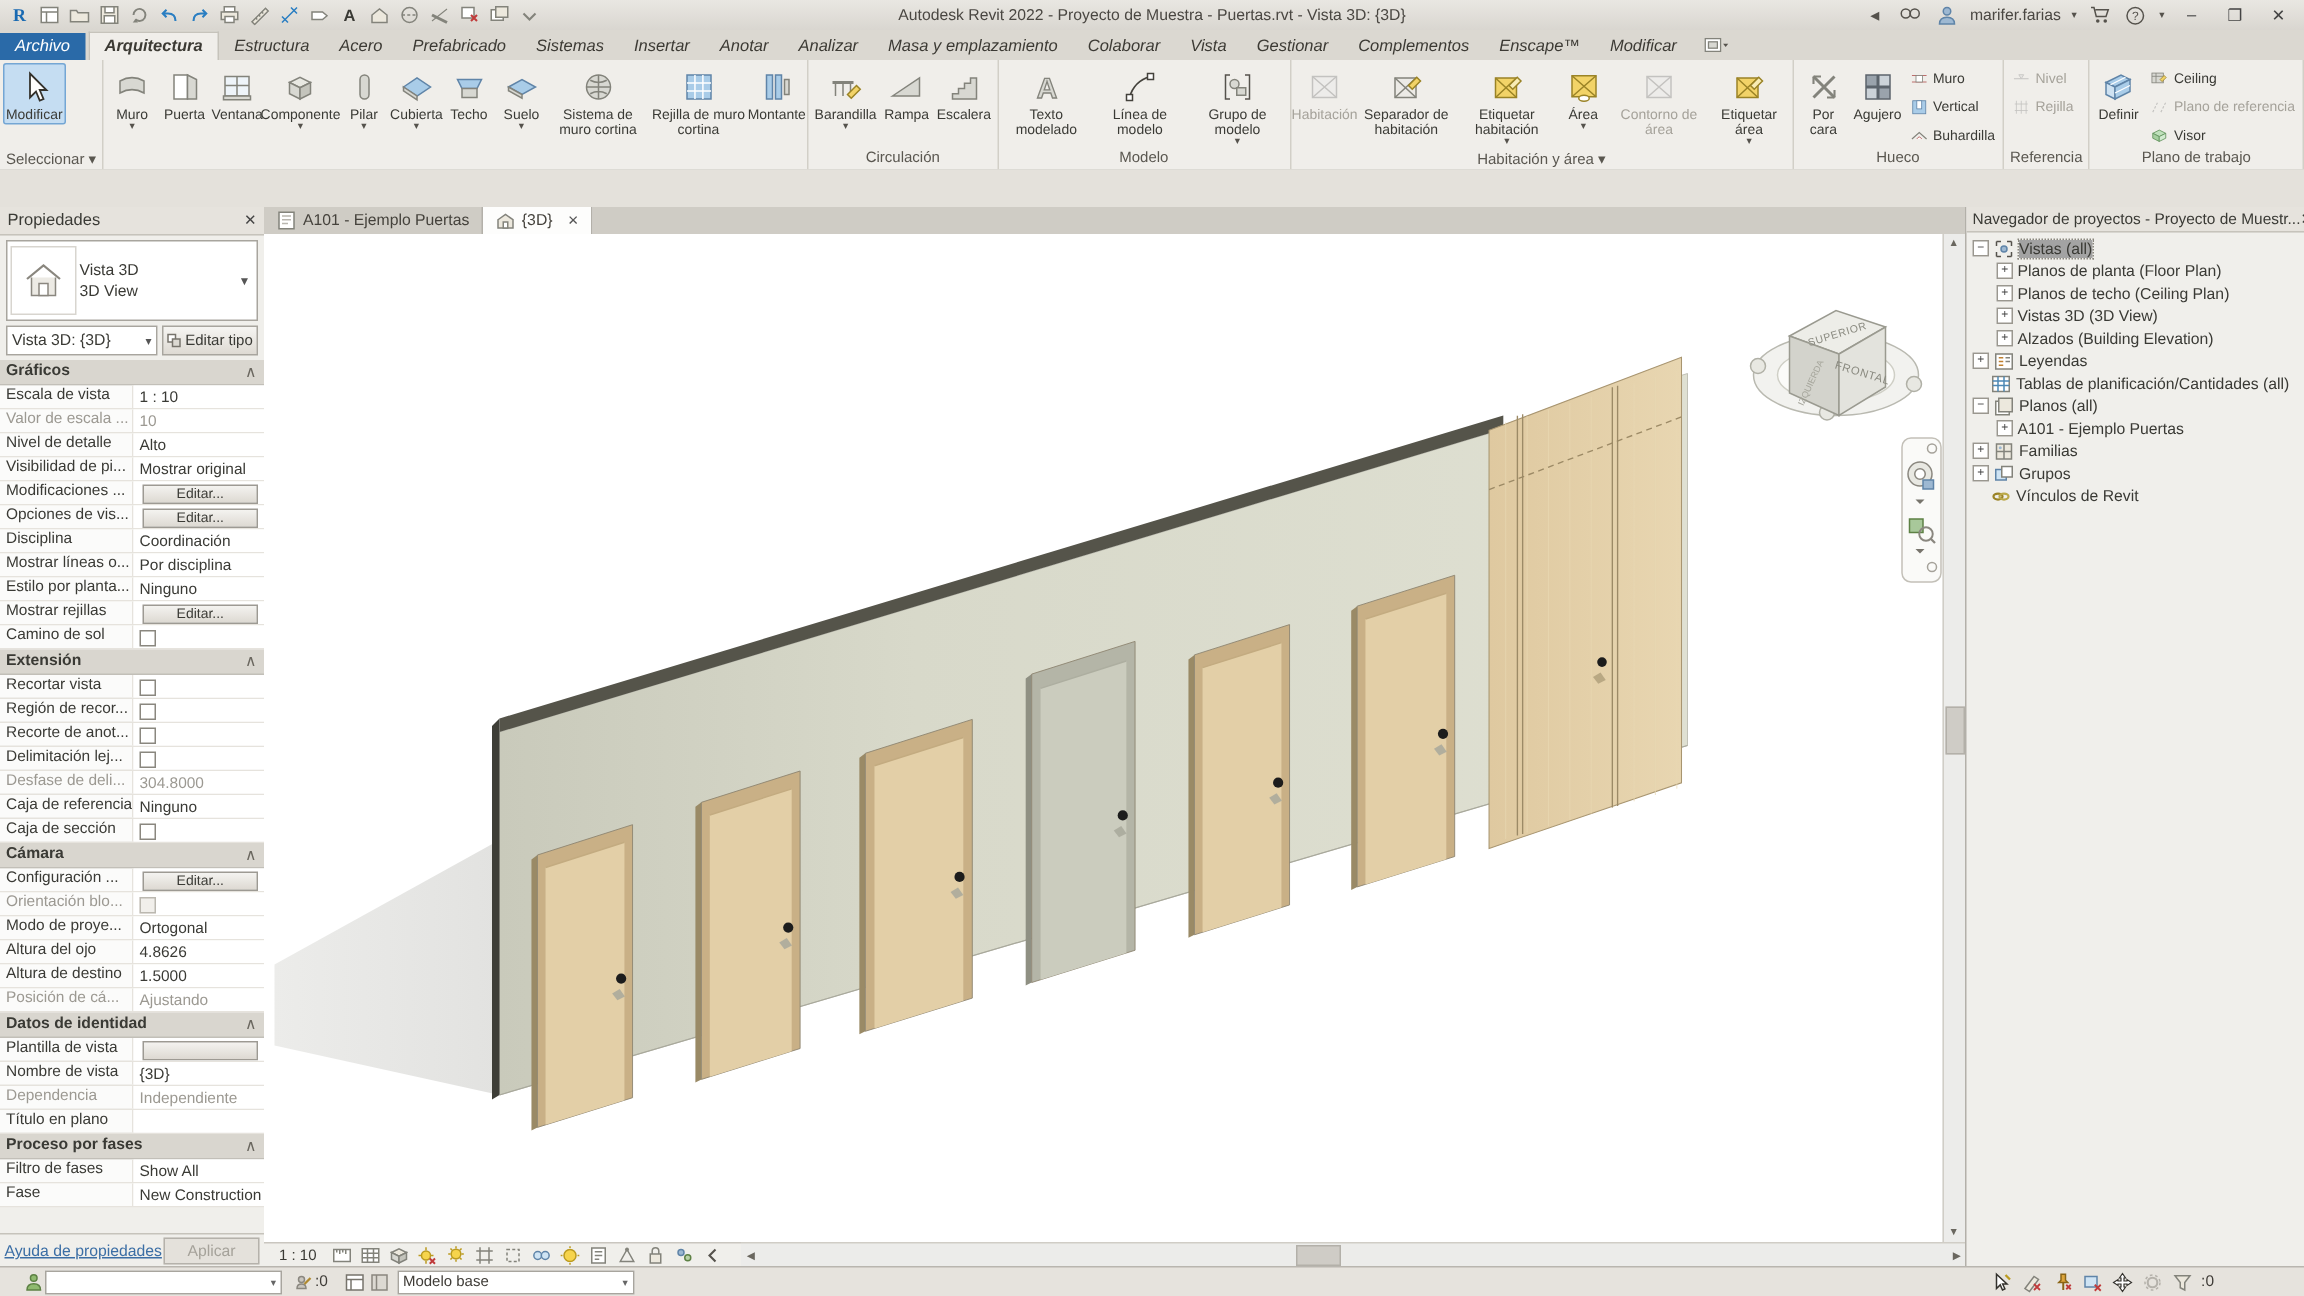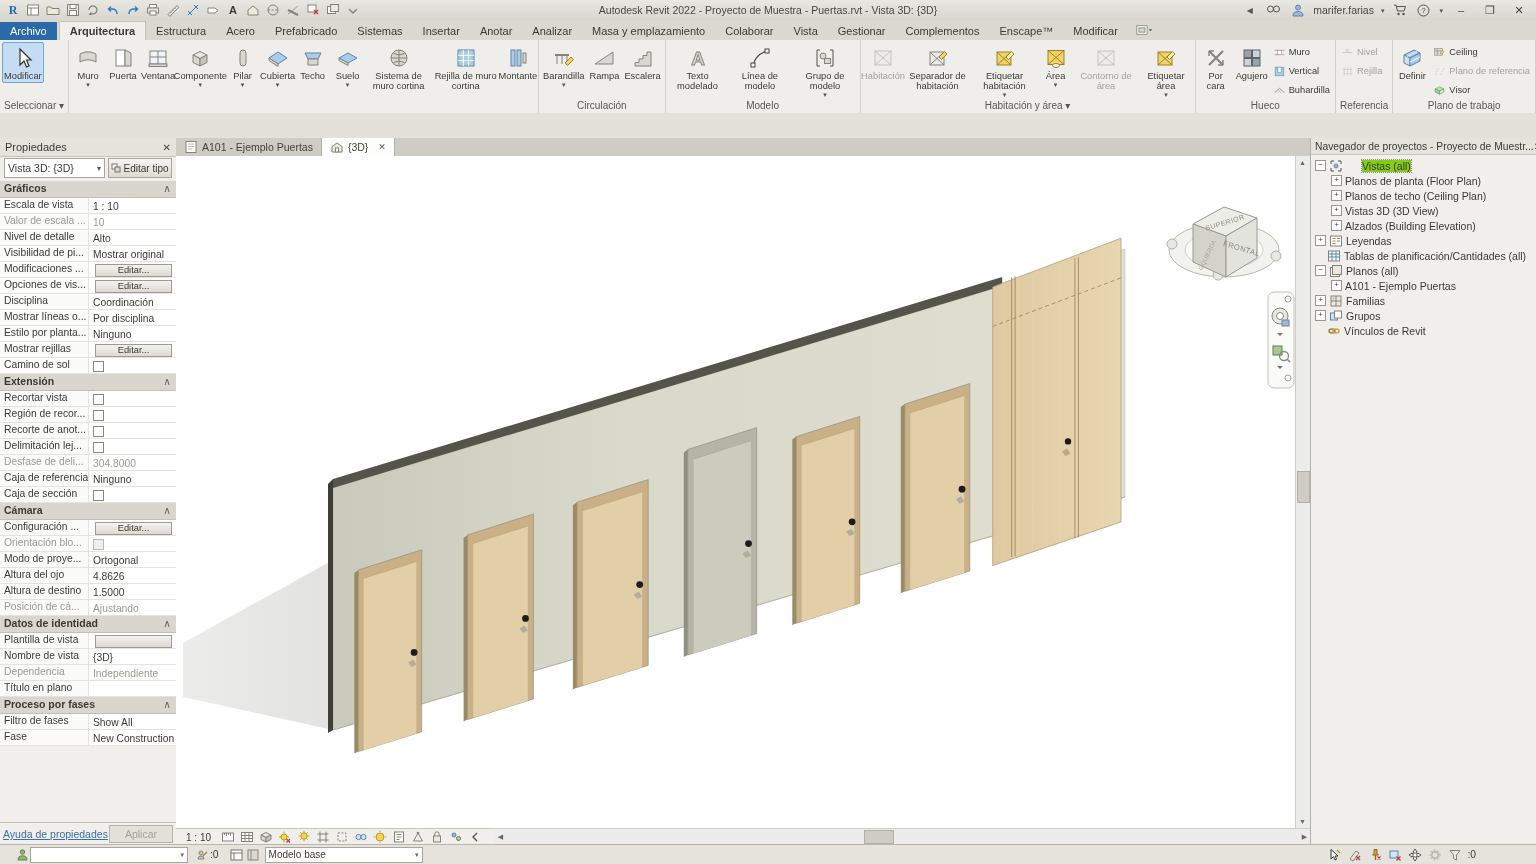--- a/index.html
+++ b/index.html
@@ -7,21 +7,21 @@
   #app{position:relative;width:1536px;height:864px;}
   
   .titlebar{position:absolute;top:0;left:0;right:0;height:20px;background:linear-gradient(#e9e7e2,#d9d6d0);
     display:flex;align-items:center;border-bottom:1px solid #c4c1ba;}
   .qat{display:flex;align-items:center;gap:3px;padding-left:4px;}
   .qat-ic{width:17px;height:16px;display:flex;align-items:center;justify-content:center;font-size:12px;color:#55524c;}
   .title{position:absolute;left:0;right:0;text-align:center;font-size:10.5px;color:#4a4742;pointer-events:none;}
   .tright{margin-left:auto;display:flex;align-items:center;gap:7px;padding-right:6px;z-index:2;font-size:10.5px;color:#4a4742;}
   .winbtn{width:22px;text-align:center;font-size:11px;color:#444;}
   
-  .tabsrow{position:absolute;top:20px;left:0;right:0;height:20px;background:#dbd8d1;display:flex;align-items:flex-end;}
+  .tabsrow{position:absolute;top:20px;left:0;right:0;height:20px;background:#dbd8d1;display:flex;align-items:flex-end;font-style:italic;}
   .rtab{padding:3px 10px 3px 10px;font-size:11px;color:#3c3a34;white-space:nowrap;}
   .rtab.file{background:#2a6aa8;color:#fff;margin-right:2px;}
   .rtab.sel{background:#f0eeea;border:1px solid #c6c3bb;border-bottom:none;font-weight:bold;}
   
   .ribbon{position:absolute;top:40px;left:0;right:0;height:73px;background:#f0eeea;border-bottom:1px solid #bdbab2;display:flex;}
   .rpanel{display:flex;flex-direction:column;border-right:1px solid #d2cfc7;}
   .pbody{flex:1;display:flex;align-items:flex-start;padding:2px 2px 0 2px;gap:1px;}
   .plabel{height:13px;font-size:10px;color:#5a5750;text-align:center;white-space:nowrap;padding:0 4px;}
   .rbtn{display:flex;flex-direction:column;align-items:center;min-width:30px;max-width:62px;padding:1px 1px;
     font-size:9.3px;line-height:1.08;text-align:center;color:#3a3a35;border:1px solid transparent;border-radius:2px;}
@@ -80,21 +80,21 @@
   .hscroll{flex:1;position:relative;background:#ececea;border-top:1px solid #d0cdc6;}
   .hthumb{position:absolute;top:1px;bottom:1px;left:370px;width:28px;background:#cfccc6;border:1px solid #b3b0a9;}
   
   .browser{position:absolute;right:0;top:0;width:225px;height:707px;background:#f0efeb;border-left:1px solid #b3b0a9;}
   .bhead{height:16px;display:flex;align-items:center;padding:0 4px;background:#e6e3dd;border-bottom:1px solid #c6c3bb;font-size:10.3px;white-space:nowrap;overflow:hidden;}
   .bhead .x{margin-left:auto;font-size:10px;}
   .tree{padding:3px 0 0 2px;}
   .titem{display:flex;align-items:center;height:15px;gap:3px;font-size:10.5px;white-space:nowrap;}
   .texp{width:9px;height:9px;border:1px solid #9a978f;background:#fff;font-size:8px;line-height:7px;text-align:center;color:#444;flex:none;}
   .texp.none{border:none;background:transparent;}
-  .tlabel.sel{background:#84cc16;outline:1px dotted #8a877f;margin-left:16px;}
+  .tlabel.sel{background:#a3a3a3;outline:1px dotted #8a877f;}
   
   .statusbar{position:absolute;bottom:0;left:0;right:0;height:19px;background:#e6e3dd;border-top:1px solid #b9b6af;
     display:flex;align-items:center;font-size:10.3px;color:#3f3c37;}
   .sb-hint{padding-left:4px;white-space:nowrap;}
   .sb-combo{height:14px;border:1px solid #a8a59e;background:#fff;display:flex;align-items:center;padding:0 3px;font-size:10px;}
   .sb-combo .dd{margin-left:auto;font-size:7px;color:#666;}
   .sb-ic{width:16px;height:14px;display:flex;align-items:center;justify-content:center;}
   svg{display:block;}
 </style>
 </head>
@@ -636,20 +636,34 @@
     </div>
 
   <div class="optionsbar"></div>
 
   <div class="main">
 
     <div class="props">
       <div class="phead">
         <span>Propiedades</span>
         <span class="x">✕</span>
+      </div>
+      <div class="typebox">
+        <div class="timg">
+          <svg width="30" height="28" viewBox="0 0 30 28">
+              <path d="M4 13 L15 4 L26 13" fill="none" stroke="#8a877f" stroke-width="1.5"></path>
+              <path d="M7 12 V24 H23 V12" fill="#eceae4" stroke="#8a877f"></path>
+              <rect x="12" y="16" width="6" height="8" fill="#fff" stroke="#8a877f"></rect>
+            </svg>
+        </div>
+        <div class="tt">
+          <div>Vista 3D</div>
+          <div>3D View</div>
+        </div>
+        <div class="dd">▼</div>
       </div>
       <div class="instrow">
         <div class="isel">
           <span>Vista 3D: {3D}</span>
           <span class="dd">▾</span>
         </div>
         <div class="etbtn">
           <svg width="10" height="10" viewBox="0 0 10 10">
               <rect x="1" y="1" width="5" height="5" fill="#fff" stroke="#77746c"></rect>
               <rect x="4" y="4" width="5" height="5" fill="#dcd9d2" stroke="#77746c"></rect>

